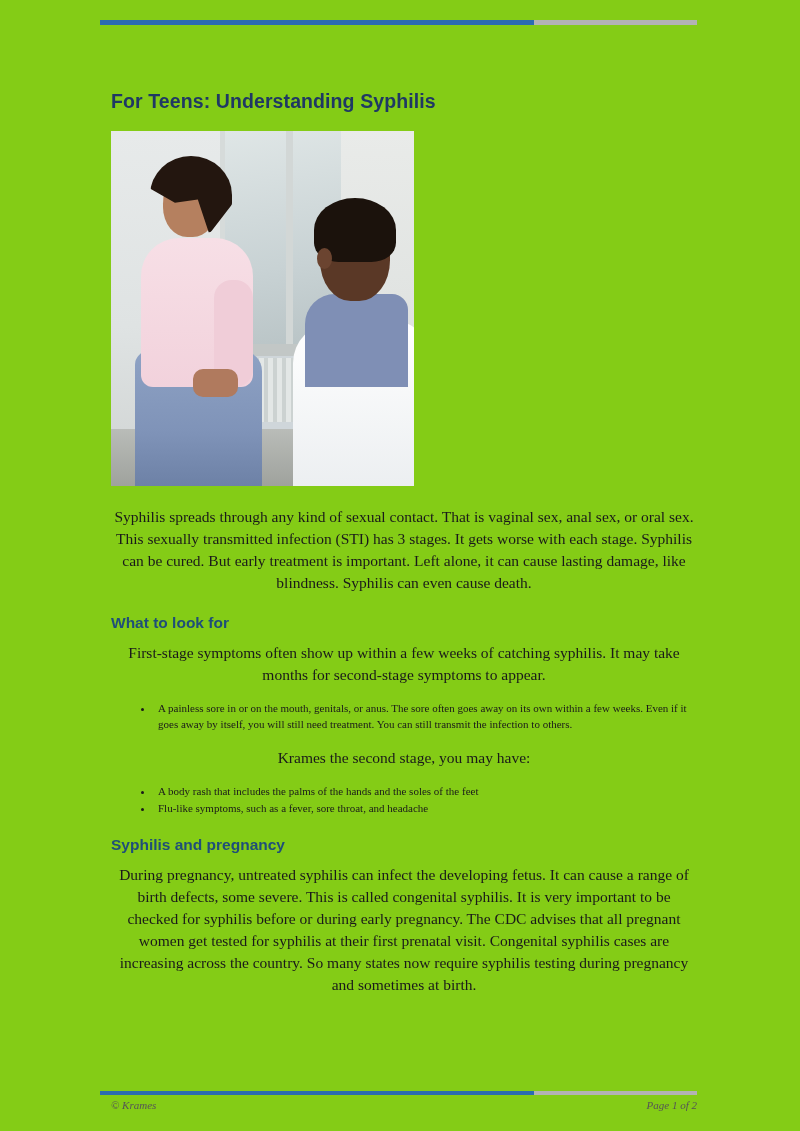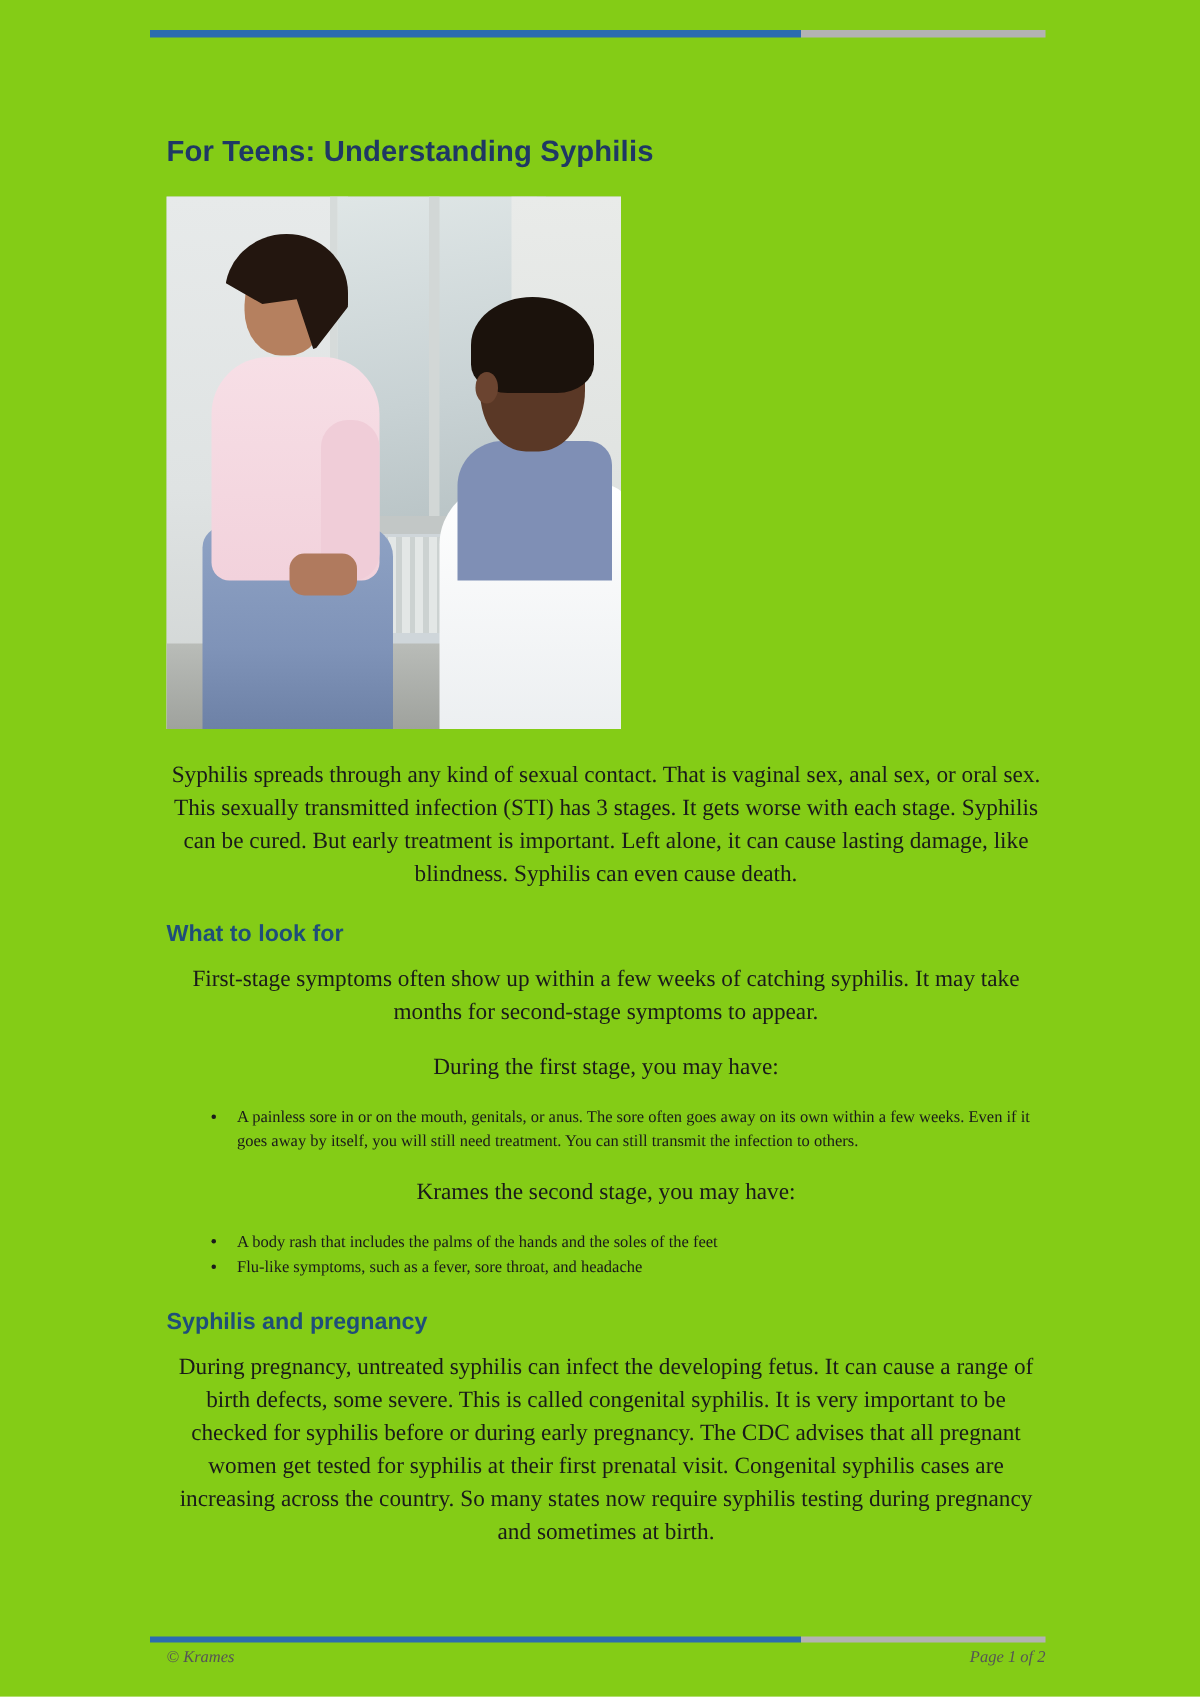--- a/index.html
+++ b/index.html
@@ -249,21 +249,20 @@
       <div class="ph-doc-hair"></div>
       <div class="ph-doc-ear"></div>
     </div>
 
     <p class="body-text">Syphilis spreads through any kind of sexual contact. That is vaginal sex, anal sex, or oral sex. This sexually transmitted infection (STI) has 3 stages. It gets worse with each stage. Syphilis can be cured. But early treatment is important. Left alone, it can cause lasting damage, like blindness. Syphilis can even cause death.</p>
 
     <h2 class="section-title">What to look for</h2>
 
     <p class="body-text">First-stage symptoms often show up within a few weeks of catching syphilis. It may take months for second-stage symptoms to appear.</p>
 
-    <p class="body-text">During the first stage, you may have:</p>
 
     <ul class="bullets">
       <li>A painless sore in or on the mouth, genitals, or anus. The sore often goes away on its own within a few weeks. Even if it goes away by itself, you will still need treatment. You can still transmit the infection to others.</li>
     </ul>
 
     <p class="body-text">Krames the second stage, you may have:</p>
 
     <ul class="bullets">
       <li>A body rash that includes the palms of the hands and the soles of the feet</li>
       <li>Flu-like symptoms, such as a fever, sore throat, and headache</li>

